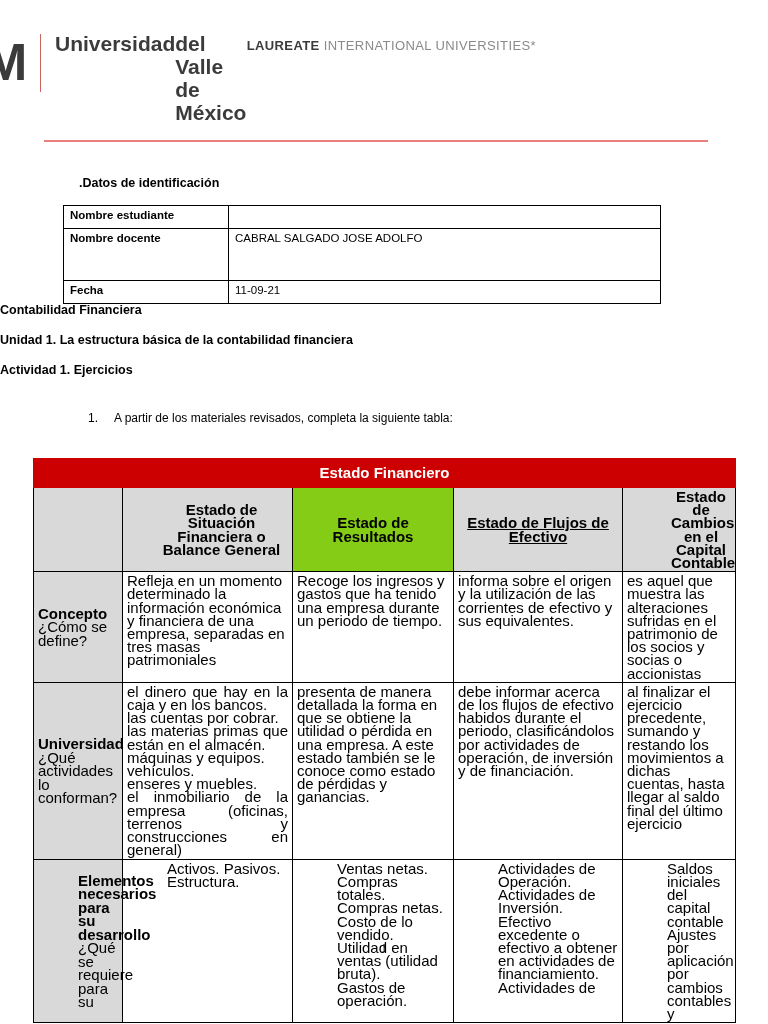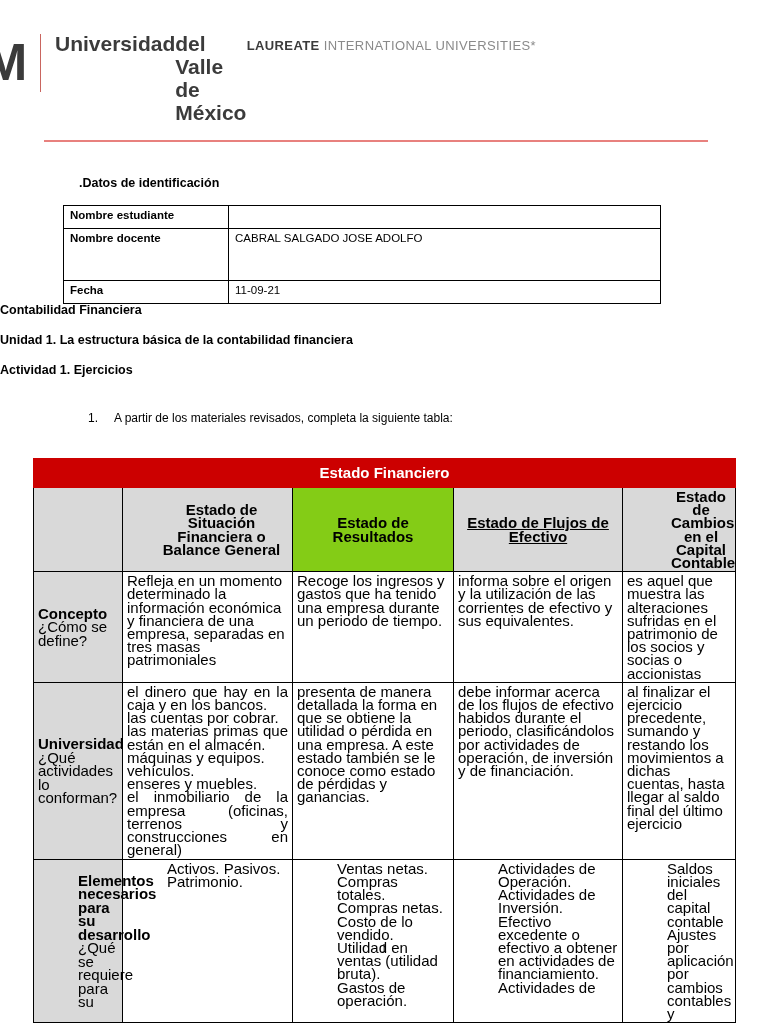--- a/index.html
+++ b/index.html
@@ -336,21 +336,21 @@
         </td>
     </tr>
 
     <tr class="r-elementos">
       <td class="rowlabel" style="background: rgb(217, 217, 217);">
         <span class="t">Elementos necesarios para su desarrollo</span>
         <span class="q">¿Qué se requiere para su</span>
       </td>
       <td class="cell">
           <p>Activos. Pasivos.</p>
-          <p>Patrimonio.</p>
+          <p>Estructura.</p>
         </td>
       <td class="cell">
           <p>Ventas netas.</p>
           <p>Compras totales.</p>
           <p>Compras netas.</p>
           <p>Costo de lo vendido.</p>
           <p>Utilidad en ventas (utilidad bruta).</p>
           <p>Gastos de operación.</p>
         </td>
       <td class="cell">

